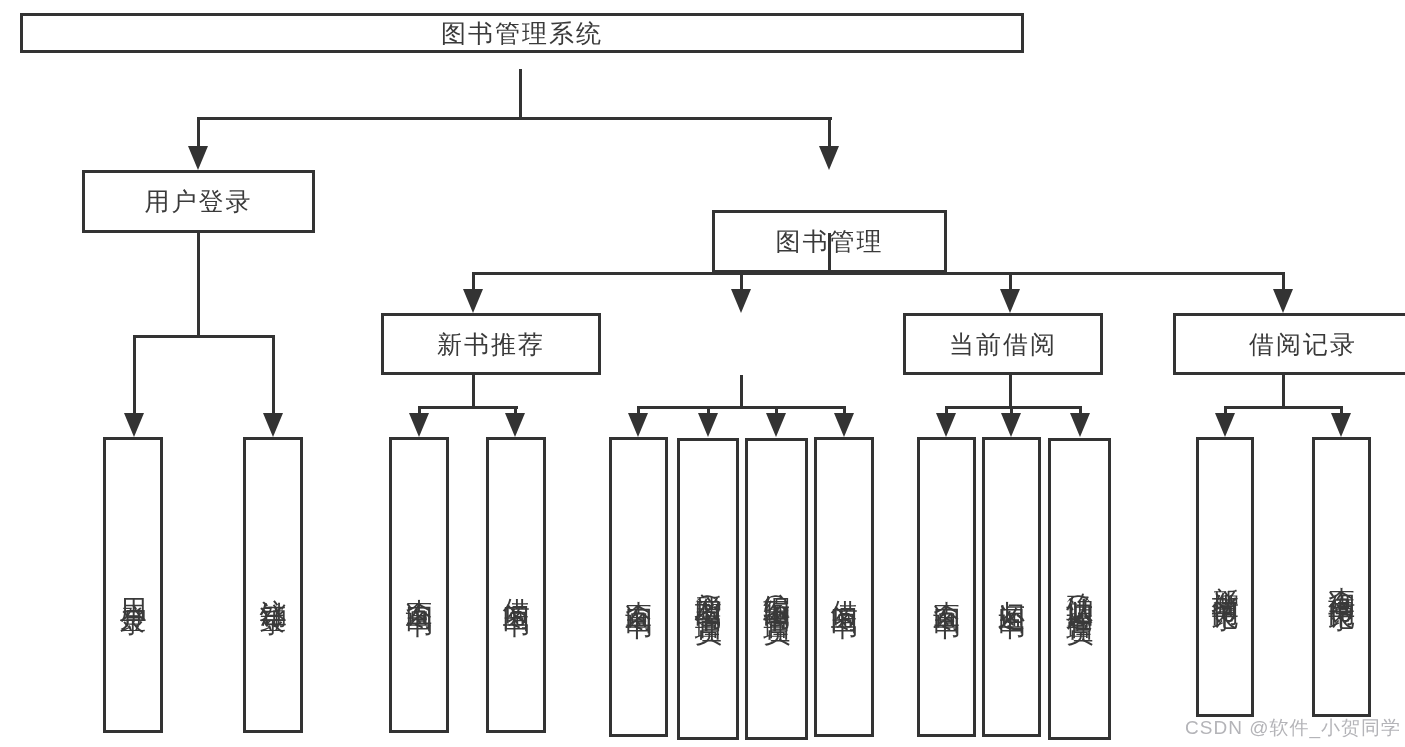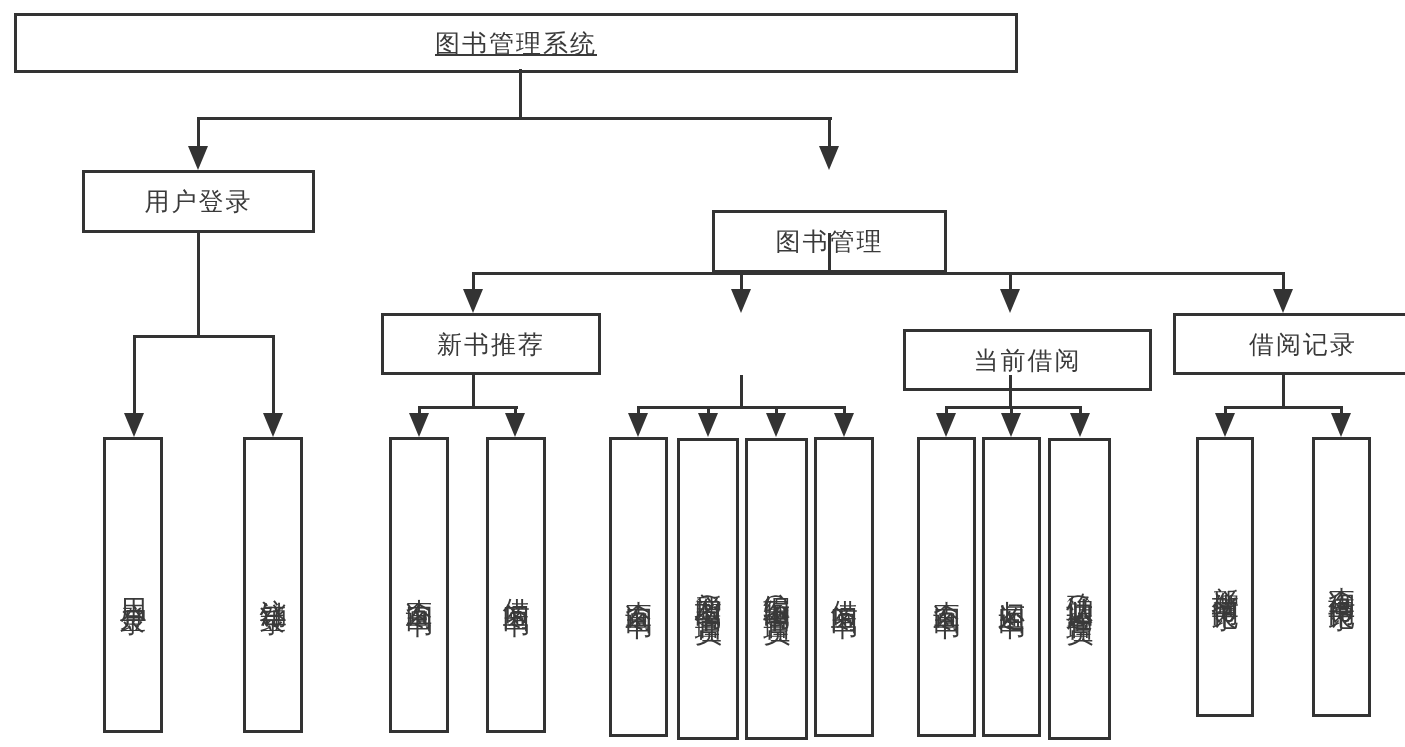--- a/index.html
+++ b/index.html
@@ -29,21 +29,21 @@
   .watermark {
     position:absolute; right:4px; bottom:6px;
     font-size:19px; color:#b4b4b8; letter-spacing:1px;
   }
 </style>
 </head>
 <body>
 
 <div class="canvas">
 
-  <div class="box hbox" style="left:14px; top:13px; width:1004px; height:60px;text-decoration:underline;">
+  <div class="box hbox" style="left:20px; top:13px; width:1004px; height:40px;">
     <span>图书管理系统</span>
   </div>
 
   <div class="vline" style="left:519px; top:69px; height:51px;"></div>
   <div class="hline" style="left:197px; top:117px; width:635px;"></div>
   <div class="vline" style="left:197px; top:117px; height:30px;"></div>
   <div class="arrow" style="left:188px; top:146px;"></div>
   <div class="vline" style="left:828px; top:117px; height:30px;"></div>
   <div class="arrow" style="left:819px; top:146px;"></div>
 
@@ -68,21 +68,21 @@
   <div class="vline" style="left:740px; top:272px; height:20px;"></div>
   <div class="arrow" style="left:731px; top:289px;"></div>
   <div class="vline" style="left:1009px; top:272px; height:20px;"></div>
   <div class="arrow" style="left:1000px; top:289px;"></div>
   <div class="vline" style="left:1282px; top:272px; height:20px;"></div>
   <div class="arrow" style="left:1273px; top:289px;"></div>
 
   <div class="box hbox" style="left:381px; top:313px; width:220px; height:62px;">
     <span>新书推荐</span>
   </div>
-  <div class="box hbox" style="left:903px; top:313px; width:249px; height:62px;margin-top:16px;">
+  <div class="box hbox" style="left:903px; top:313px; width:200px; height:62px;">
     <span>当前借阅</span>
   </div>
   <div class="box hbox" style="left:1173px; top:313px; width:260px; height:62px;">
     <span>借阅记录</span>
   </div>
 
   <div class="vline" style="left:472px; top:375px; height:33px;"></div>
   <div class="hline" style="left:418px; top:406px; width:100px;"></div>
   <div class="vline" style="left:418px; top:406px; height:10px;"></div>
   <div class="arrow" style="left:409px; top:413px;"></div>
@@ -153,14 +153,15 @@
     <span>确认归还（管理员）</span>
   </div>
 
   <div class="box vbox" style="left:1196px; top:437px; width:58px; height:280px;">
     <span>新增借阅记录</span>
   </div>
   <div class="box vbox" style="left:1312px; top:437px; width:59px; height:280px;">
     <span>查询借阅记录</span>
   </div>
 
+  <div class="watermark">CSDN @软件_小贺同学</div>
 
 </div>
 
 </body></html>

